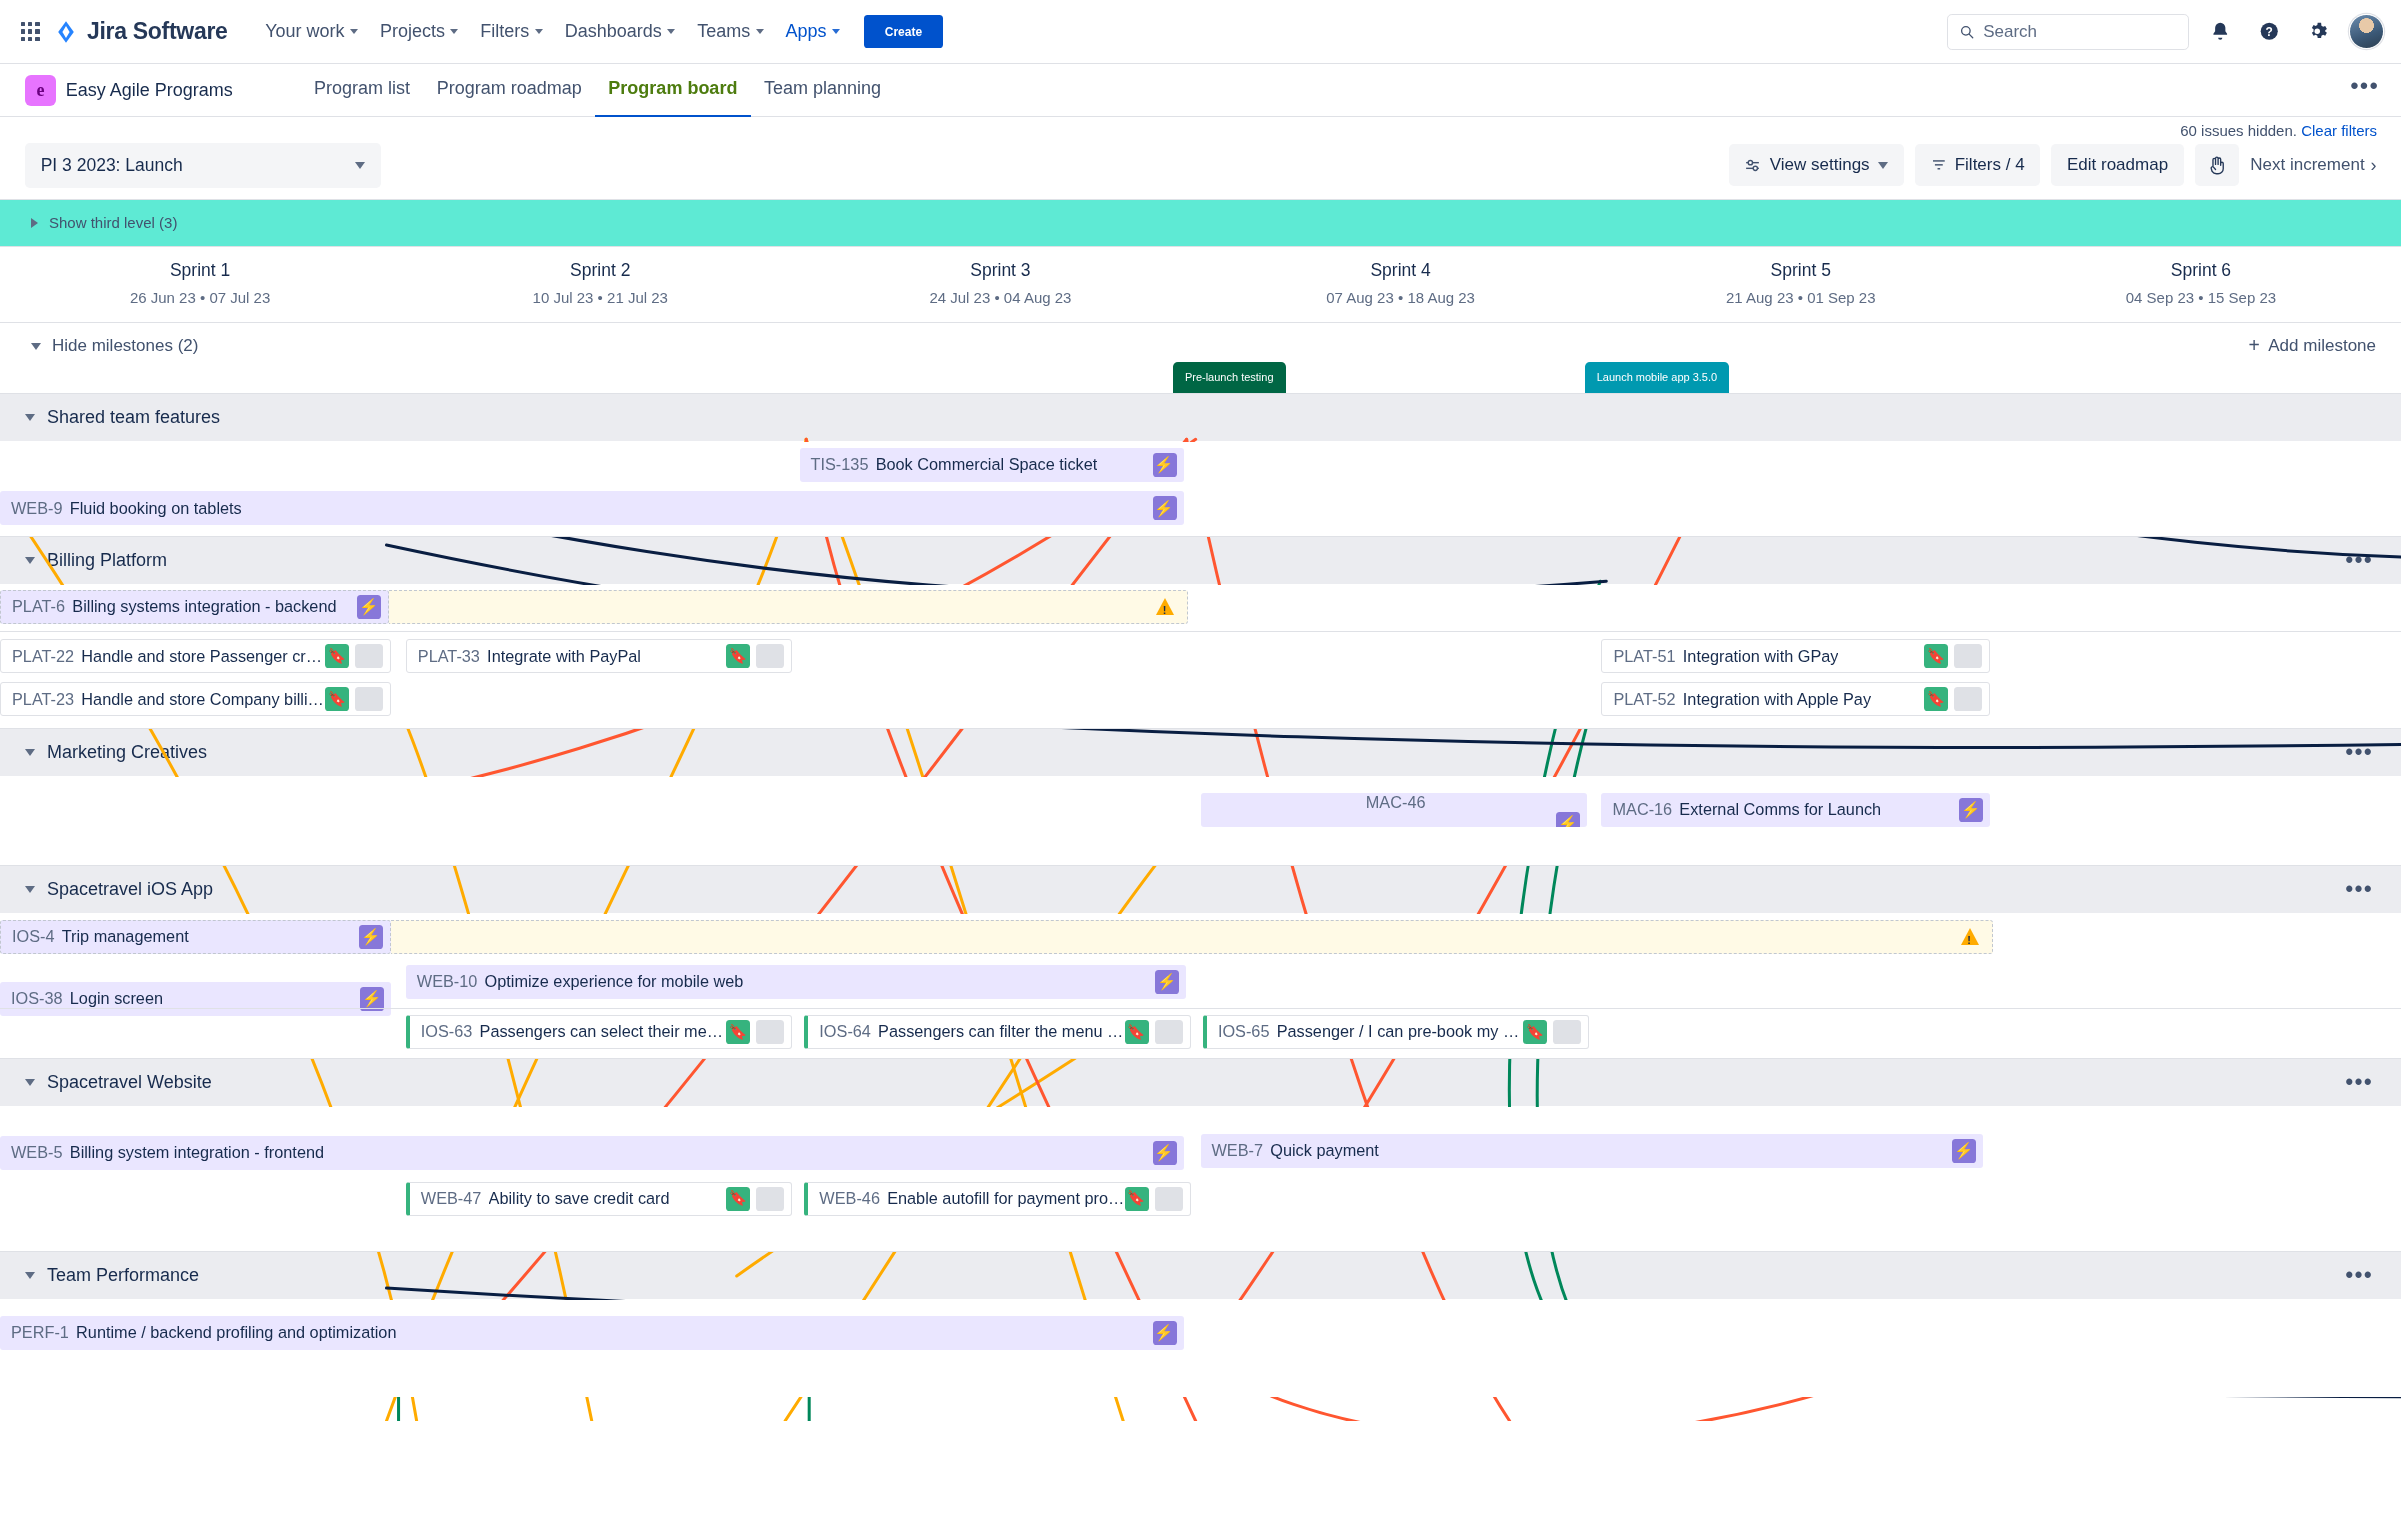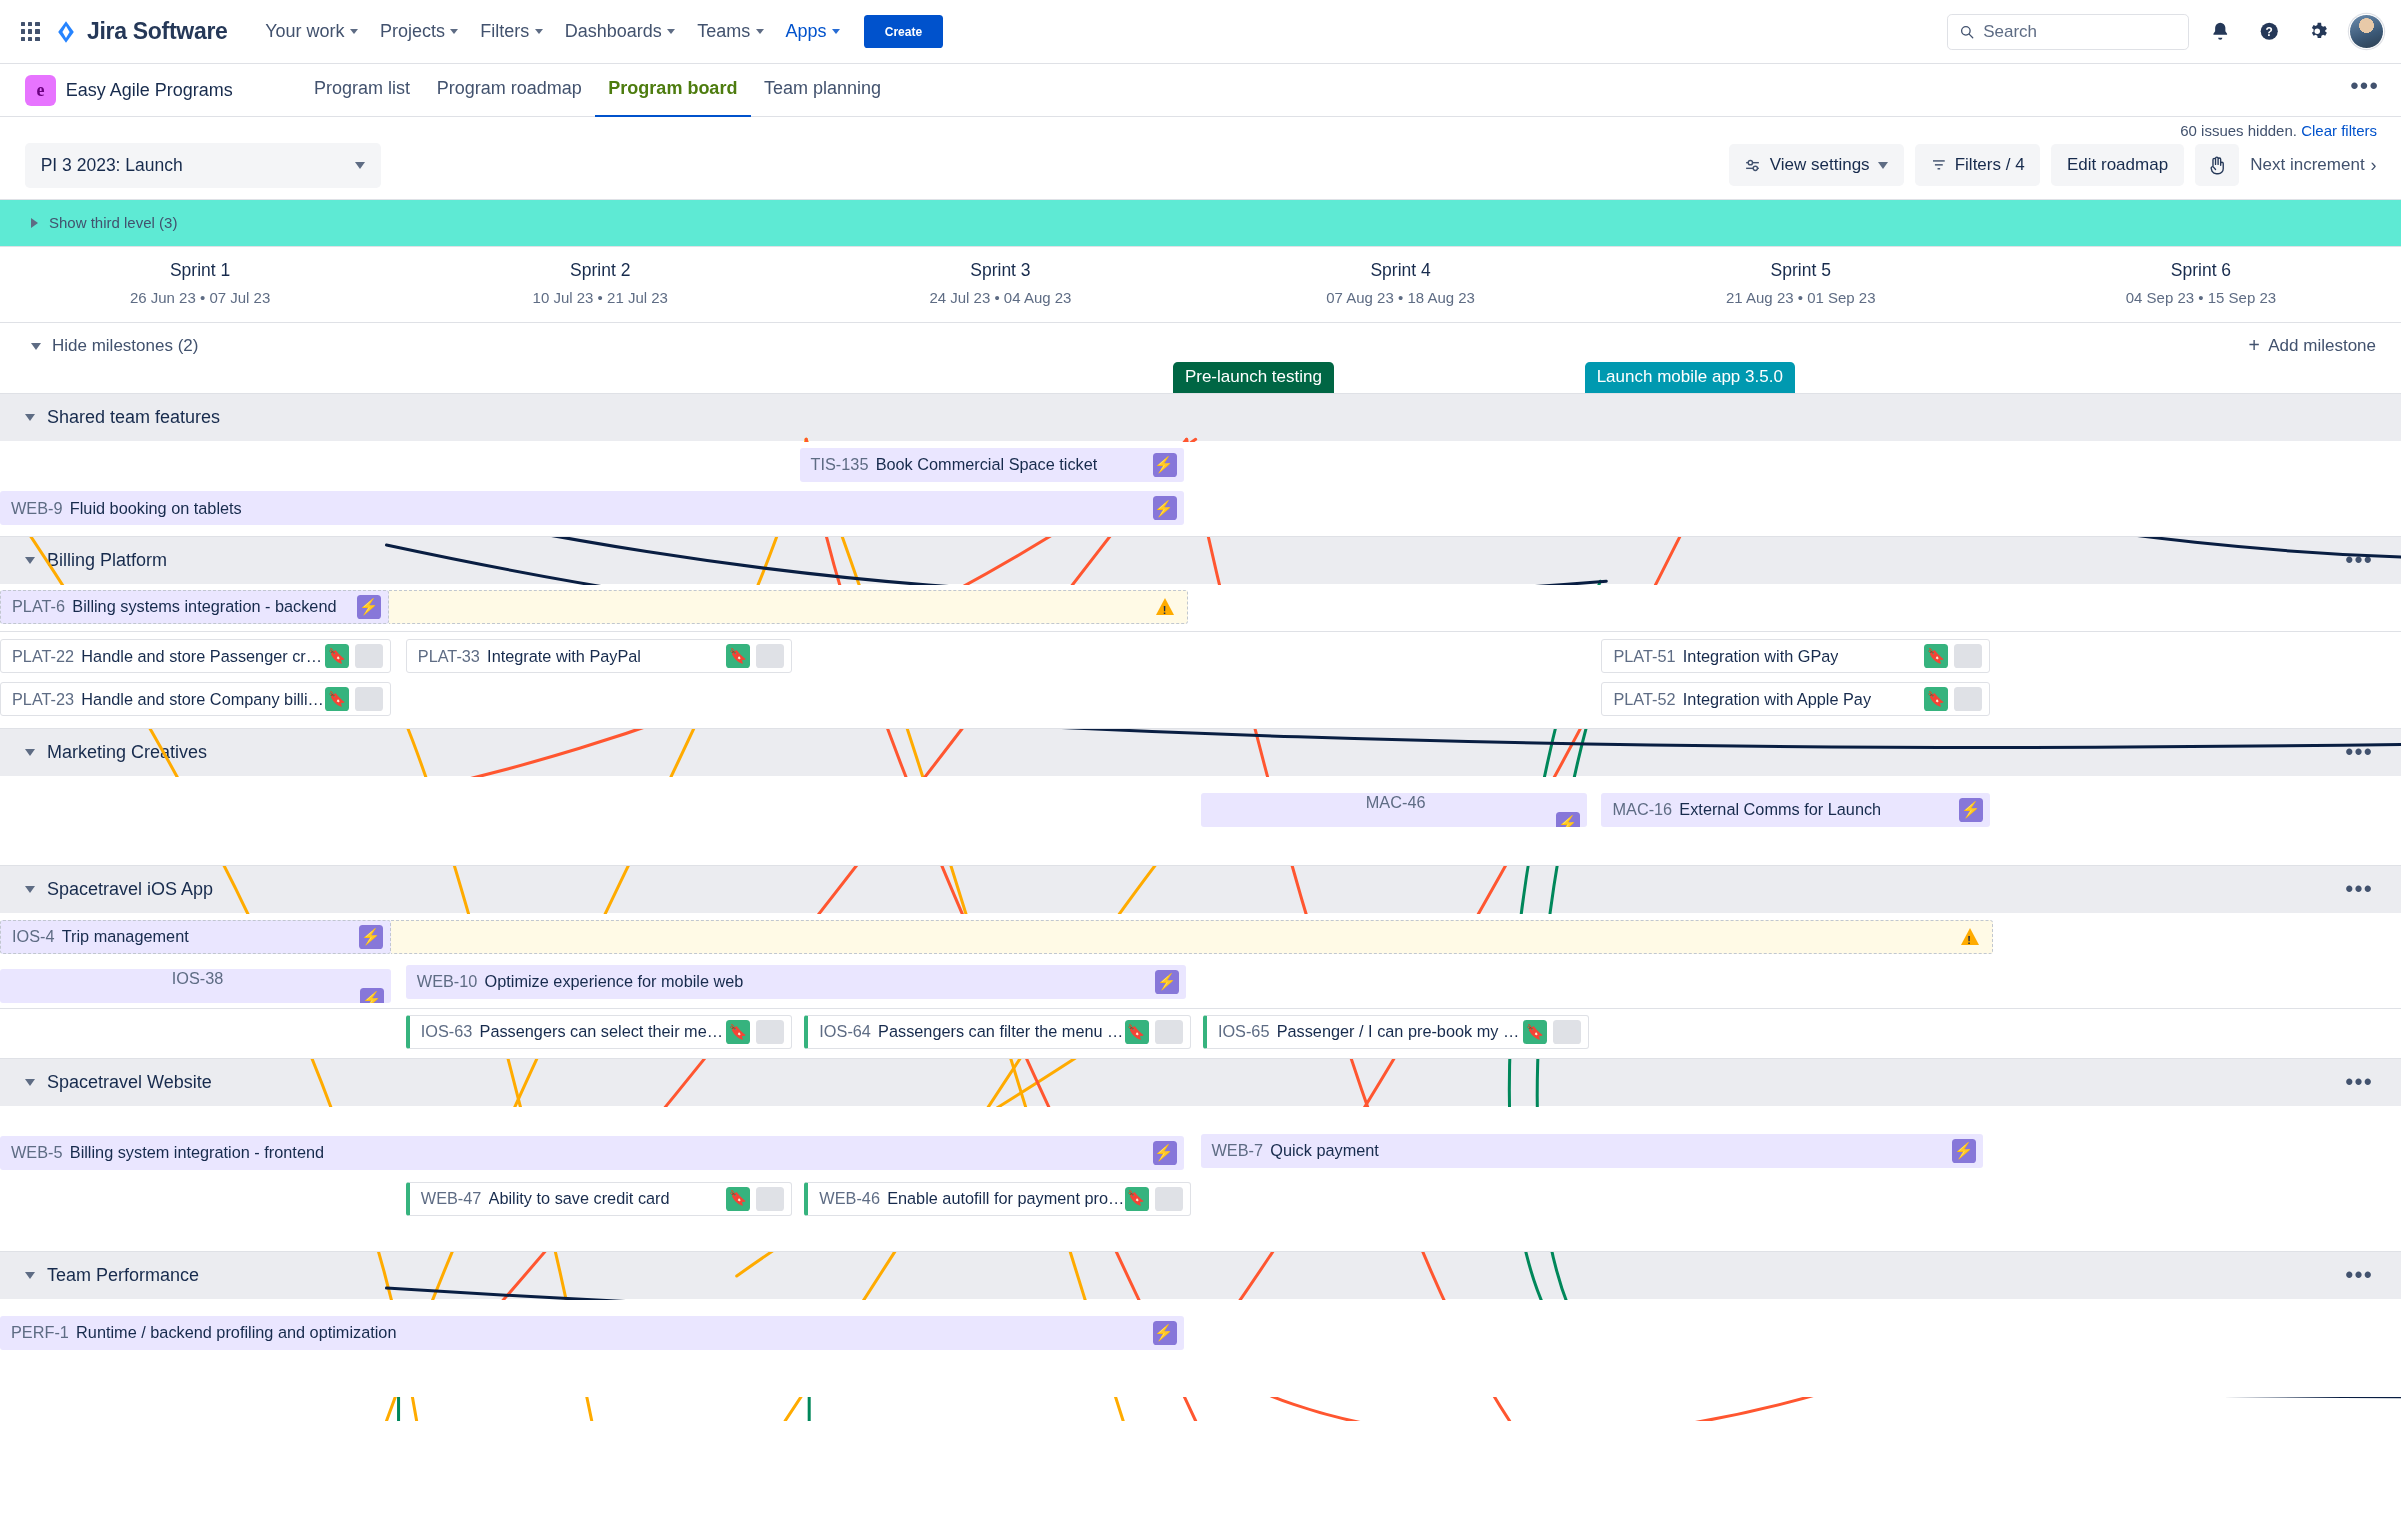--- a/index.html
+++ b/index.html
@@ -116,21 +116,21 @@
   .mile-toggle {
     position:absolute; left:31px; top:13.3px; display:flex; align-items:center; gap:11px;
     font-size:17px; color:#42526E; cursor:pointer; white-space:nowrap;
   }
   .add-mile {
     position:absolute; right:25px; top:12px; display:flex; align-items:center; gap:8.5px;
     font-size:17px; color:#42526E; cursor:pointer; white-space:nowrap;
   }
   .mile-chip {
     position:absolute; bottom:0; height:31px; display:flex; align-items:center;
-    padding: 0 12px; border-radius:4.8px 4.8px 0 0; color:#fff; font-size:17px; white-space:nowrap; cursor:pointer;
+    padding: 0 12px; border-radius:4.8px 4.8px 0 0; color:#fff; font-size:11px; white-space:nowrap; cursor:pointer;
   }
 
   
   .board { position:relative; }
   .lane-head {
     height: 48px; background:#EBECF0; display:flex; align-items:center; gap:12px;
     padding-left: 25px; border-bottom:0.6px solid #fff; position:relative;
   }
   .lane-head .ttl { font-size:18px; color:#172B4D; }
   .lane-dots { position:absolute; right:28px; font-size:23px; color:#42526E; letter-spacing:1.2px; line-height:.6; cursor:pointer; }
@@ -521,21 +521,21 @@
       </div>
       <div class="card epic dashed" style="left:0%; width:16.3%; top:6px;">
         <span class="key">IOS-4</span>
         <span class="sum">Trip management</span>
         <span class="badges">
           <span class="bdg-epic">⚡</span>
         </span>
       </div>
     </div>
     <div class="rowline" style="height:48px;">
-      <div class="card epic" style="left:0%; width:16.3%; top:8px;flex-direction:column;">
+      <div class="card epic" style="left:0%; width:16.3%; top:21px;">
         <span class="key">IOS-38</span>
         <span class="sum">Login screen</span>
         <span class="badges">
           <span class="bdg-epic">⚡</span>
         </span>
       </div>
       <div class="card epic" style="left:16.9%; width:32.5%; top:3.6px;">
         <span class="key">WEB-10</span>
         <span class="sum">Optimize experience for mobile web</span>
         <span class="badges">

